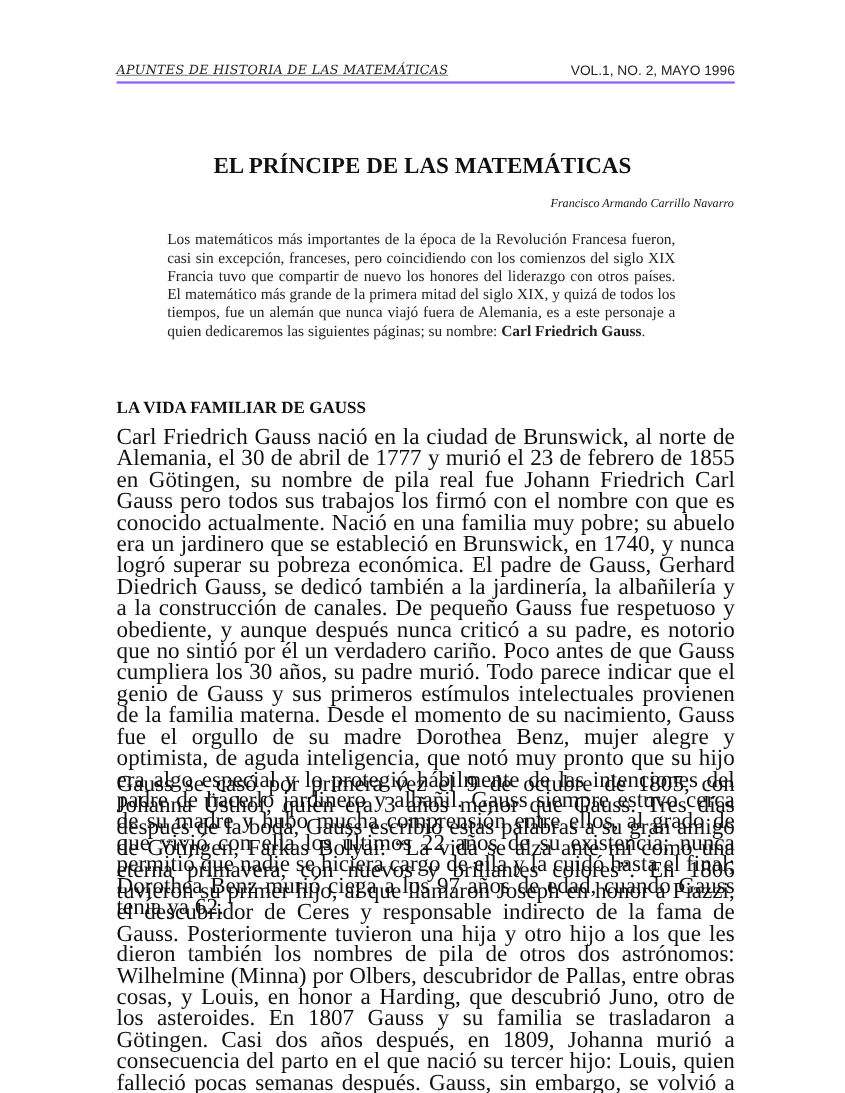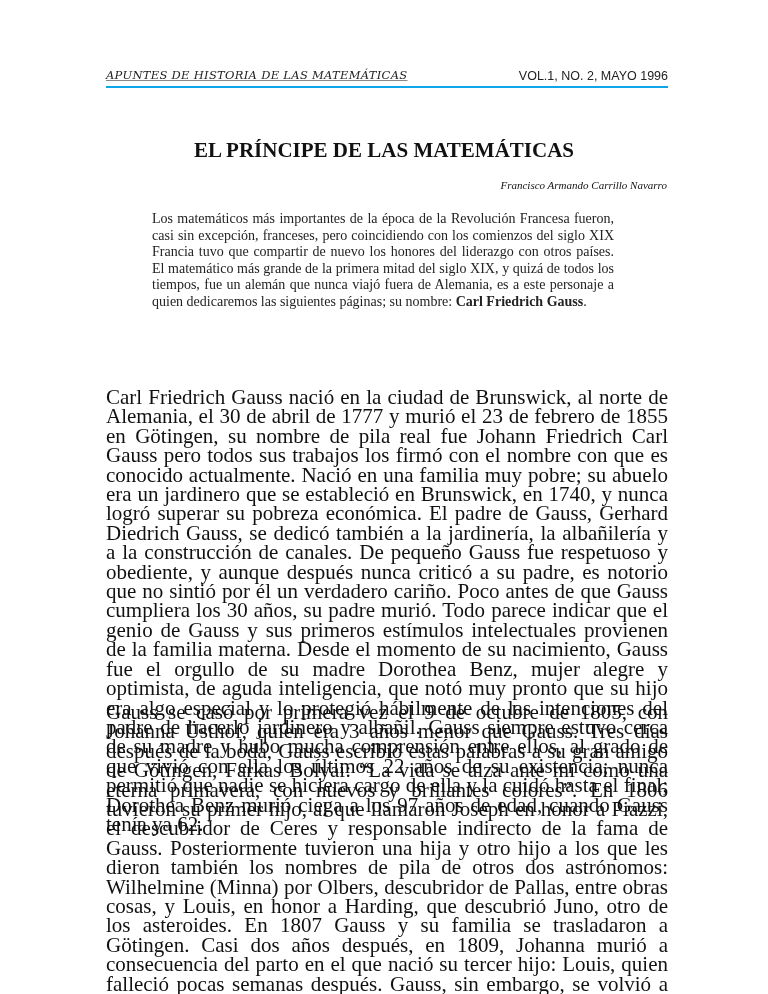--- a/index.html
+++ b/index.html
@@ -1,21 +1,21 @@
 <!DOCTYPE html>
 <html><head>
 <meta charset="utf-8">
 <style>
   html, body { margin: 0; padding: 0; background: #ffffff; }
   body { width: 768px; height: 994px; position: relative; overflow: hidden; color: #111; }
   .page { position: absolute; left: 0; top: 0; width: 768px; height: 994px; background: #fff; }
 
   .running-header {
-    position: absolute; left: 106px; top: 68px; width: 562px; height: 18px;
-    border-bottom: 2px solid #0ea5e9;
+    position: absolute; left: 106px; top: 56px; width: 562px; height: 18px;
+    border-bottom: 2px solid #8b5cf6;
   }
   .rh-left {
     position: absolute; left: 0; top: 0;
     font-family: "DejaVu Serif", serif; font-style: italic; font-size: 11.5px;
     letter-spacing: 0.3px; color: #222; text-decoration: underline; text-decoration-color: #888;
   }
   .rh-right {
     position: absolute; right: 0; top: 1px;
     font-family: "Liberation Sans", sans-serif; font-size: 12.5px; color: #222;
   }
@@ -62,17 +62,18 @@
   <div class="running-header">
     <span class="rh-left">APUNTES DE HISTORIA DE LAS MATEMÁTICAS</span>
     <span class="rh-right">VOL.1,  NO. 2,  MAYO 1996</span>
   </div>
 
   <div class="title">EL PRÍNCIPE DE LAS MATEMÁTICAS</div>
   <div class="author">Francisco Armando Carrillo Navarro</div>
 
   <p class="abstract"><span>Los matemáticos más importantes de la época de la Revolución Francesa fueron, casi sin excepción, franceses, pero coincidiendo con los comienzos del siglo XIX Francia tuvo que compartir de nuevo los honores del liderazgo con otros países. El matemático más grande de la primera mitad del siglo XIX, y quizá de todos los tiempos, fue un alemán que nunca viajó fuera de Alemania, es a este personaje a quien dedicaremos las siguientes páginas; su nombre: </span><b>Carl Friedrich Gauss</b><span>.</span></p>
 
+  <h2 class="section-heading">LA VIDA FAMILIAR DE GAUSS</h2>
 
   <p class="body-para p1">Carl Friedrich Gauss nació en la ciudad de Brunswick, al norte de Alemania, el 30 de abril de 1777 y murió el 23 de febrero de 1855 en Götingen, su nombre de pila real fue Johann Friedrich Carl Gauss pero todos sus trabajos los firmó con el nombre con que es conocido actualmente. Nació en una familia muy pobre; su abuelo era un jardinero que se estableció en Brunswick, en 1740, y nunca logró superar su pobreza económica. El padre de Gauss, Gerhard Diedrich Gauss, se dedicó también a la jardinería, la albañilería y a la construcción de canales. De pequeño Gauss fue respetuoso y obediente, y aunque después nunca criticó a su padre, es notorio que no sintió por él un verdadero cariño. Poco antes de que Gauss cumpliera los 30 años, su padre murió. Todo parece indicar que el genio de Gauss y sus primeros estímulos intelectuales provienen de la familia materna. Desde el momento de su nacimiento, Gauss fue el orgullo de su madre Dorothea Benz, mujer alegre y optimista, de aguda inteligencia, que notó muy pronto que su hijo era algo especial y lo protegió hábilmente de las intenciones del padre de hacerlo jardinero y albañil. Gauss siempre estuvo cerca de su madre y hubo mucha comprensión entre ellos, al grado de que vivió con ella los últimos 22 años de su existencia; nunca permitió que nadie se hiciera cargo de ella y la cuidó hasta el final; Dorothea Benz murió ciega a los 97 años de edad, cuando Gauss tenía ya 62.</p>
   <p class="body-para p2">Gauss se casó por primera vez el 9 de octubre de 1805, con Johanna Üsthof, quien era 3 años menor que Gauss. Tres días después de la boda, Gauss escribió estas palabras a su gran amigo de Götingen, Farkas Bolyai: “La vida se alza ante mí como una eterna primavera, con nuevos y brillantes colores”. En 1806 tuvieron su primer hijo, al que llamaron Joseph en honor a Piazzi, el descubridor de Ceres y responsable indirecto de la fama de Gauss. Posteriormente tuvieron una hija y otro hijo a los que les dieron también los nombres de pila de otros dos astrónomos: Wilhelmine (Minna) por Olbers, descubridor de Pallas, entre obras cosas, y Louis, en honor a Harding, que descubrió Juno, otro de los asteroides. En 1807 Gauss y su familia se trasladaron a Götingen. Casi  dos años después, en 1809, Johanna murió a consecuencia del parto en el que nació su tercer hijo: Louis, quien falleció pocas semanas después. Gauss, sin embargo, se volvió a casar muy pronto</p>
 
 </div>
 
 </body></html>

